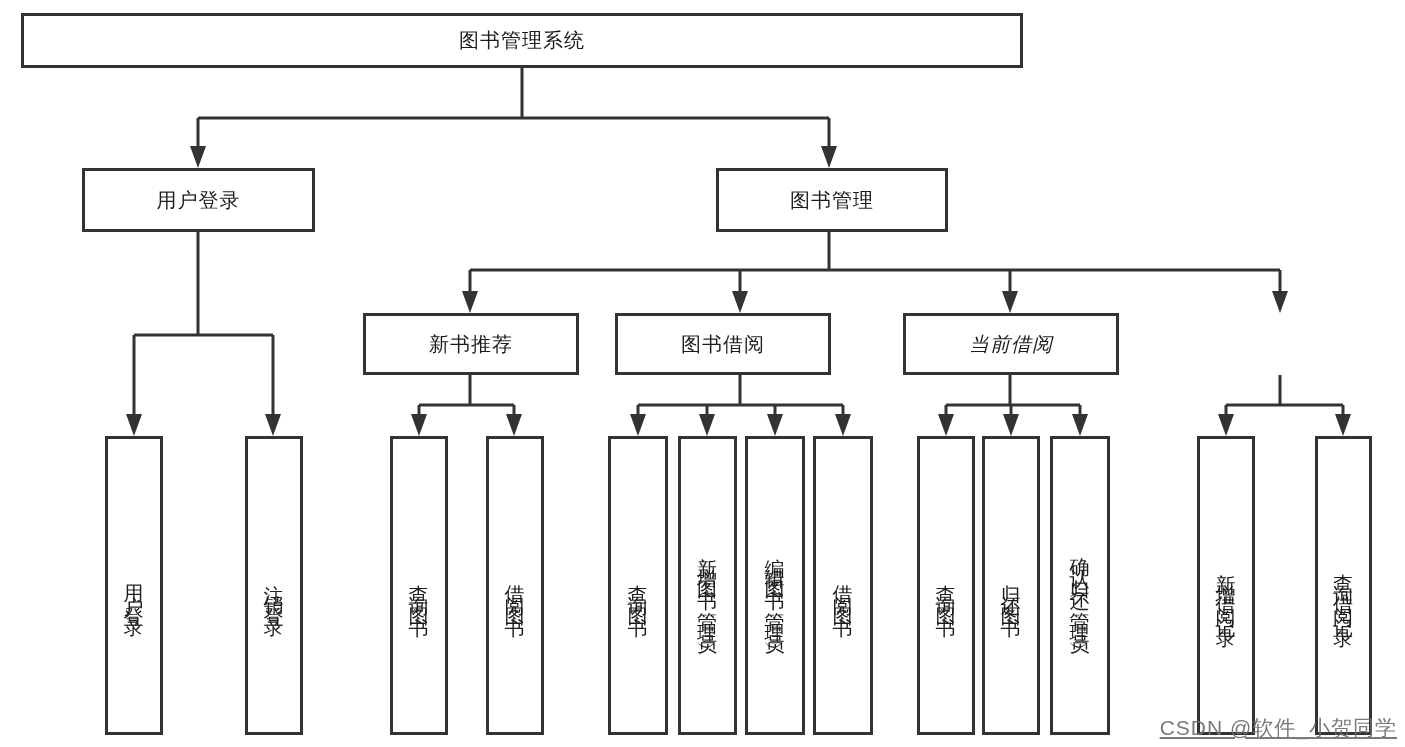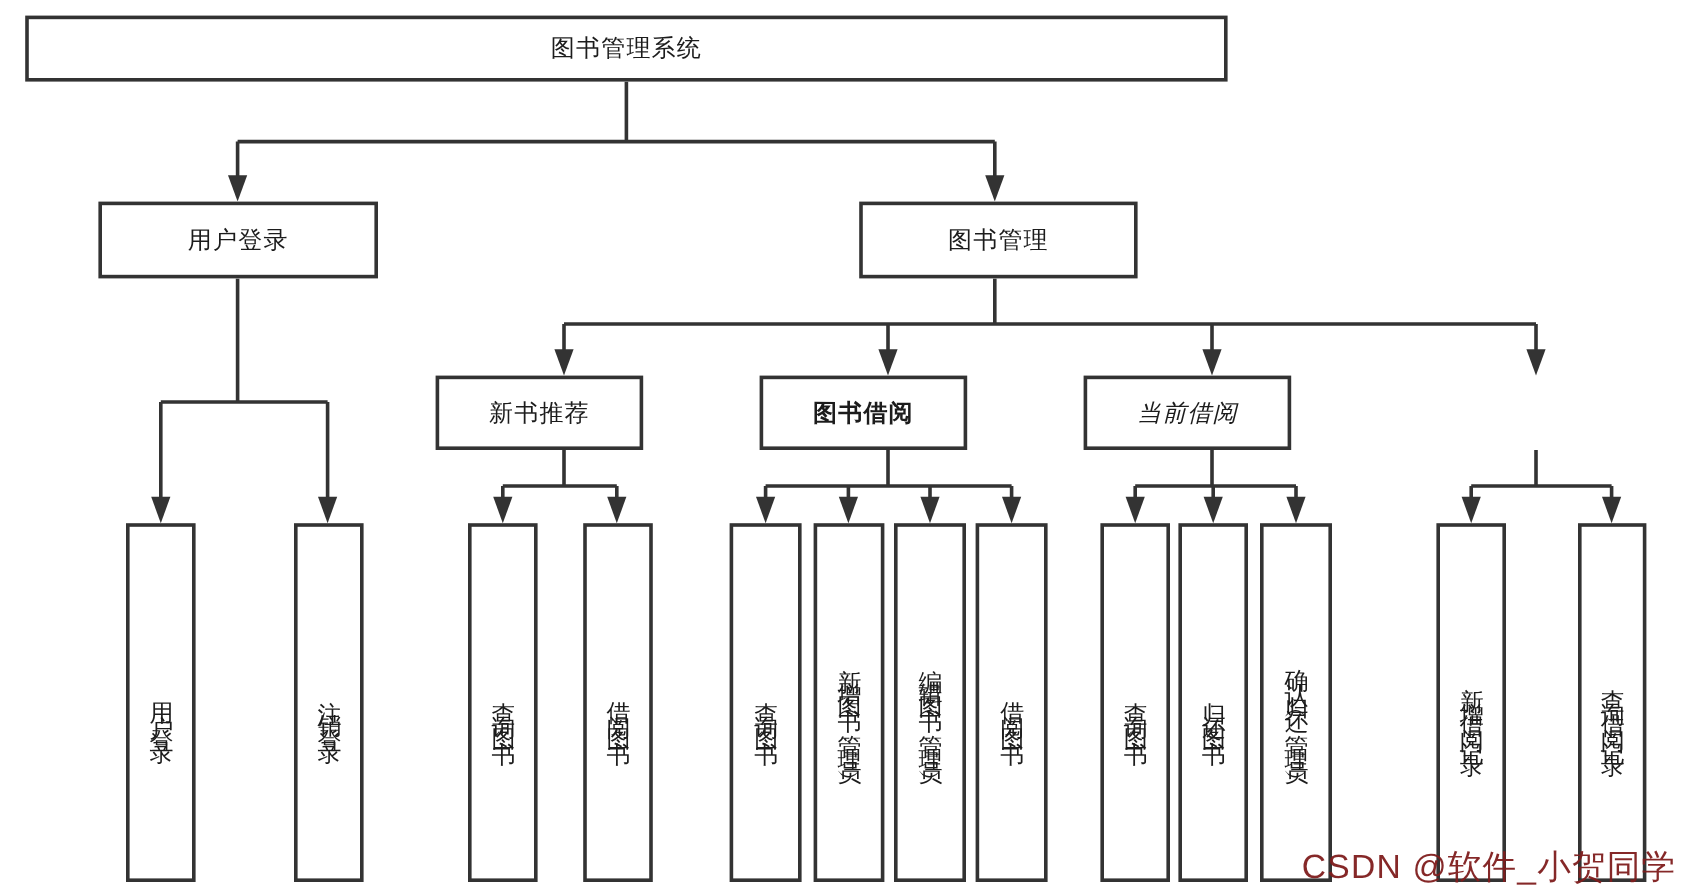--- a/index.html
+++ b/index.html
@@ -28,30 +28,31 @@
     top:436px;
   }
   .leaf .vtxt{
     writing-mode:vertical-rl;
     text-orientation:mixed;
     line-height:1;
     letter-spacing:11px;
     margin-bottom:-11px;
     white-space:nowrap;
   }
-  .hdr{height:62px;width:173px;top:313px;text-align:center;}
+  .hdr{height:62px;width:216px;top:313px;text-align:center;}
   .lvl2{height:64px;width:233px;top:168px;}
   #watermark{
     position:absolute;
     right:8px;bottom:5px;
-    color:#7f1d1d;
-    font-size:28px;
+    color:#737373;
+    font-size:21px;
     letter-spacing:1px;
     z-index:5;
     opacity:.95;
+    text-decoration:underline;
   }
 </style>
 </head>
 <body>
 
 <div id="canvas">
 
   <svg id="wires" viewBox="0 0 1405 747">
 
     <g>
@@ -109,21 +110,21 @@
   <div class="node lvl2" style="left:82px;">
     <span>用户登录</span>
   </div>
   <div class="node lvl2" style="left:716px;width:232px;">
     <span>图书管理</span>
   </div>
 
   <div class="node hdr" style="left:363px;">
     <span>新书推荐</span>
   </div>
-  <div class="node hdr" style="left:633px;font-weight:bold;">
+  <div class="node hdr" style="left:615px;">
     <span>图书借阅</span>
   </div>
   <div class="node hdr" style="left:903px;font-style:italic;">
     <span>当前借阅</span>
   </div>
 
   <div class="node leaf" style="left:105px;">
     <span class="vtxt">用户登录</span>
   </div>
   <div class="node leaf" style="left:245px;">

